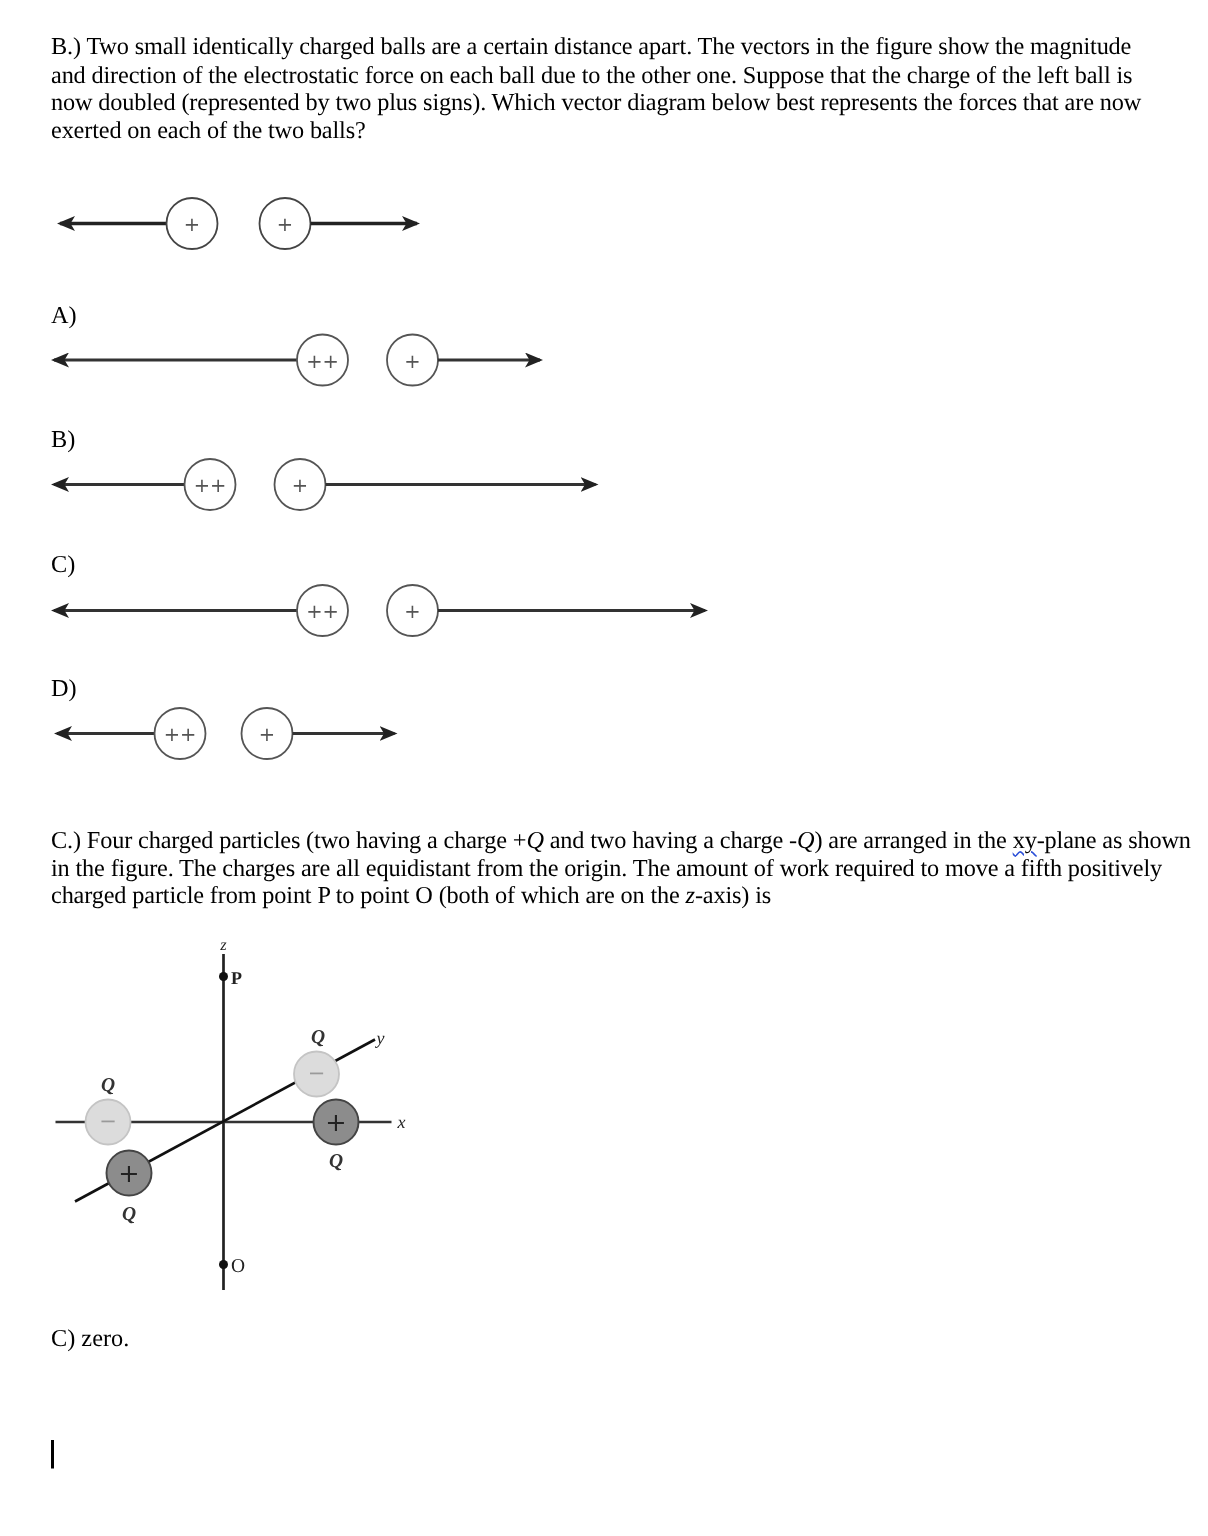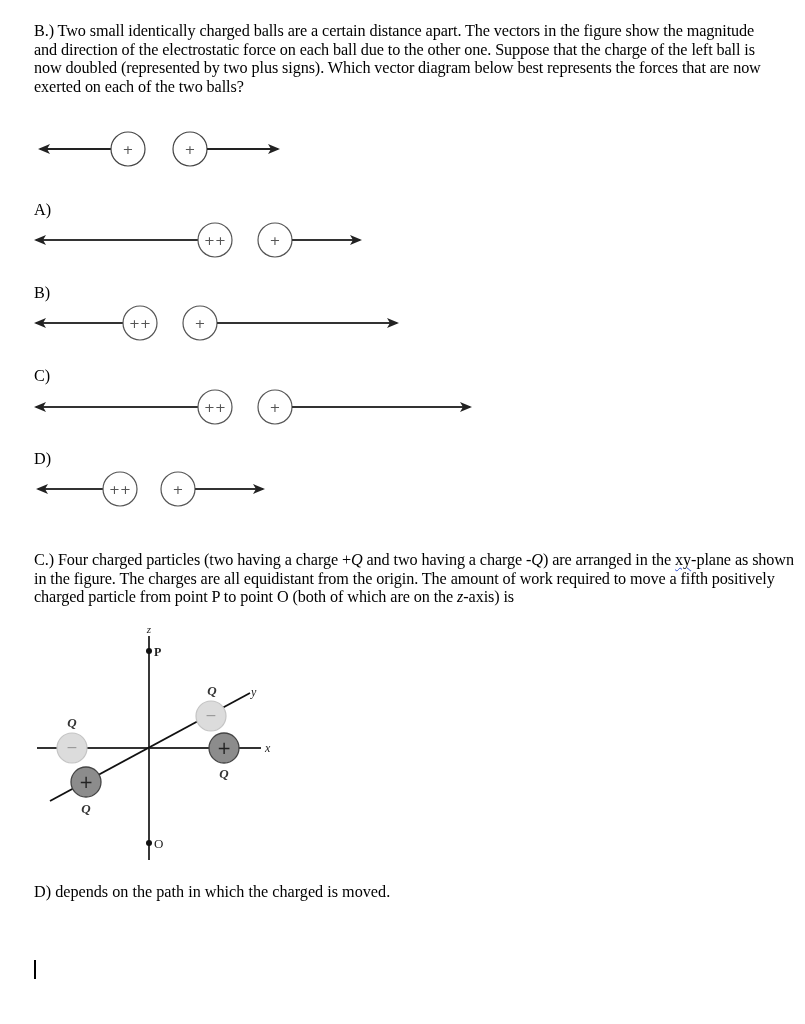--- a/index.html
+++ b/index.html
@@ -165,16 +165,16 @@
   <circle cx="211" cy="716" r="15" fill="#dcdcdc" stroke="#c4c4c4" stroke-width="1.2"></circle>
   <text x="211" y="720" text-anchor="middle" style="font-family:'DejaVu Sans',sans-serif;font-size:14px;fill:#9a9a9a;">−</text>
   <text x="212" y="695" text-anchor="middle" class="fig-label-it">Q</text>
 
   <circle cx="86" cy="782" r="15" fill="#8c8c8c" stroke="#444" stroke-width="1.3"></circle>
   <text x="86" y="788" text-anchor="middle" style="font-family:'DejaVu Sans',sans-serif;font-size:17px;fill:#222;">+</text>
   <text x="86" y="813" text-anchor="middle" class="fig-label-it">Q</text>
 </svg>
 
 <div class="answers">
-  <div>D) depends on the path in which the charged is moved.</div>
+  <div>C) zero.</div>
 </div>
 
 <div class="caret"></div>
 
 </body></html>

